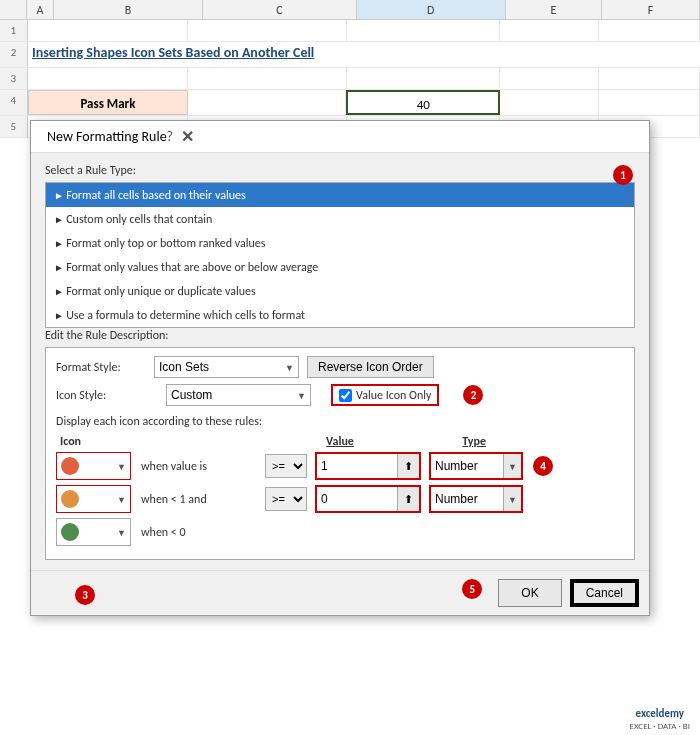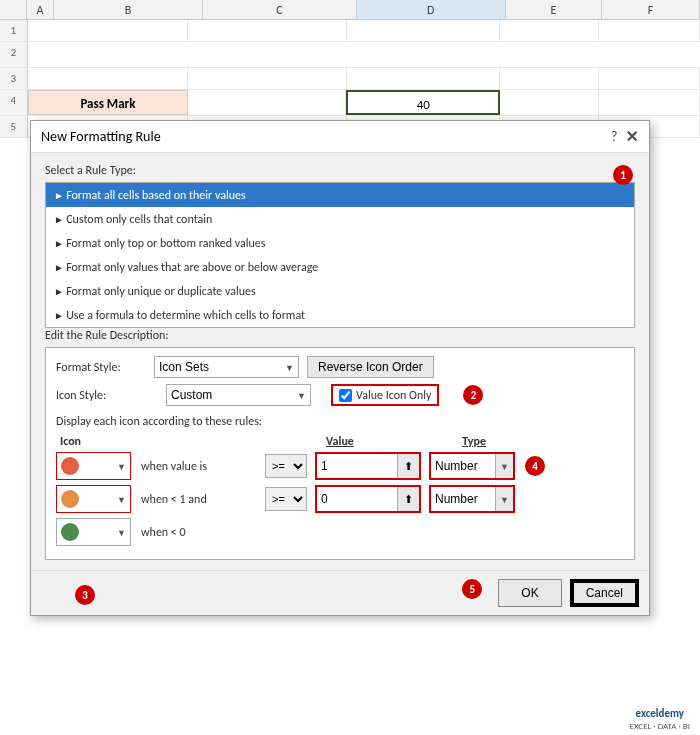--- a/index.html
+++ b/index.html
@@ -103,22 +103,21 @@
       border: 1px solid #999;
       box-shadow: 3px 3px 10px rgba(0,0,0,0.3);
       padding: 0;
       z-index: 10;
     }
 
     .dialog-titlebar {
       background: #fff;
       display: flex;
       align-items: center;
-      justify-content: space-between;
-      padding: 6px 10px;
+      padding: 6px 16px;
       border-bottom: 1px solid #ddd;
     }
     .dialog-title {
       font-size: 14px;
       color: #000;
       font-weight: normal;
     }
     .dialog-controls {
       display: flex;
       gap: 8px;
@@ -357,21 +356,21 @@
       justify-content: center;
       font-size: 11px;
     }
 
     .type-select-wrap {
       display: flex;
       align-items: center;
       border: 2px solid #c00;
     }
     .type-select {
-      width: 64px;
+      width: 72px;
       height: 24px;
       border: none;
       font-size: 12px;
       padding: 0 4px;
       outline: none;
       -webkit-appearance: none;
       appearance: none;
       background: #fff;
     }
     .type-arrow {
@@ -461,20 +460,21 @@
     <div class="row-num">1</div>
     <div class="cell cell-b"></div>
     <div class="cell cell-c"></div>
     <div class="cell cell-d"></div>
     <div class="cell cell-e"></div>
     <div class="cell cell-f"></div>
   </div>
 
   <div class="row" style="height:26px;">
     <div class="row-num">2</div>
+    <div class="cell cell-b title-cell" style="width:470px; border:none;" colspan="4">Inserting Shapes Icon Sets Based on Another Cell</div>
   </div>
 
   <div class="row">
     <div class="row-num">3</div>
     <div class="cell cell-b"></div>
     <div class="cell cell-c"></div>
     <div class="cell cell-d"></div>
     <div class="cell cell-e"></div>
     <div class="cell cell-f"></div>
   </div>

